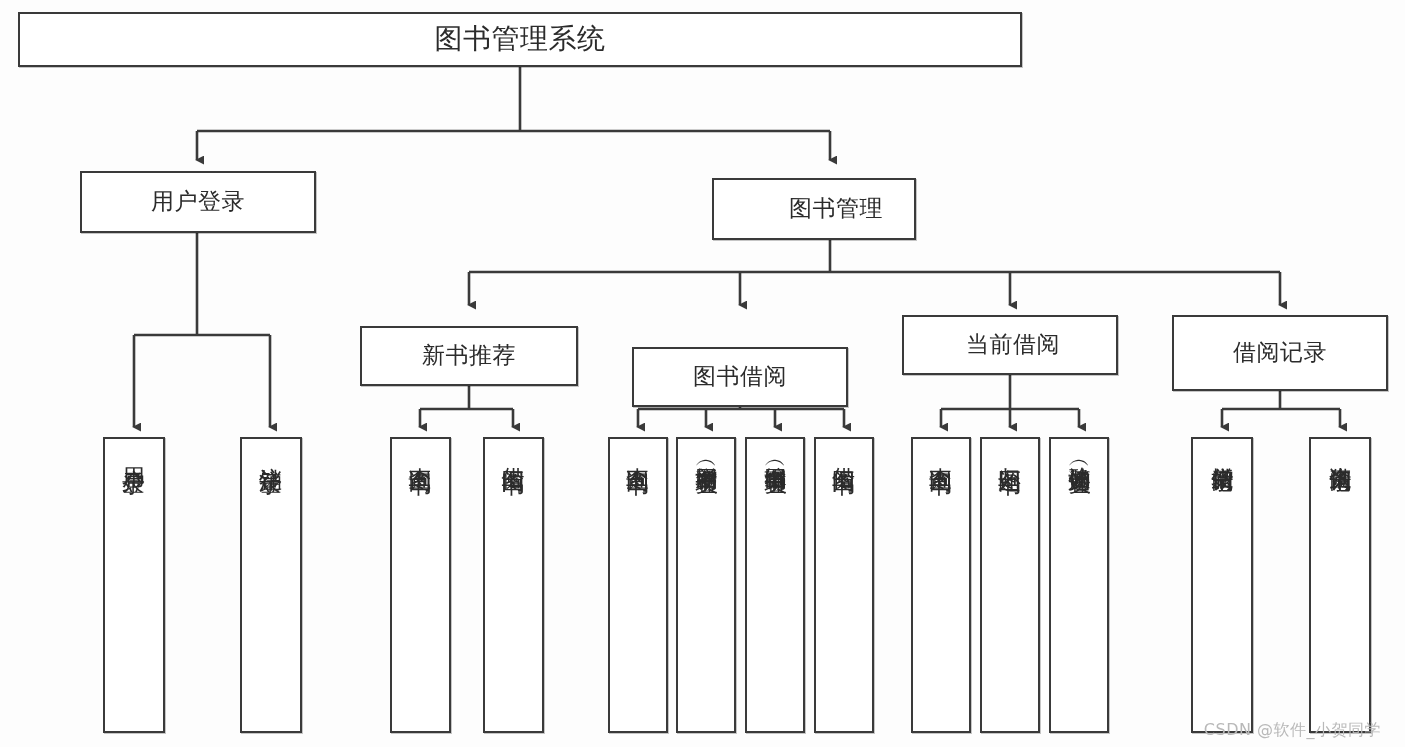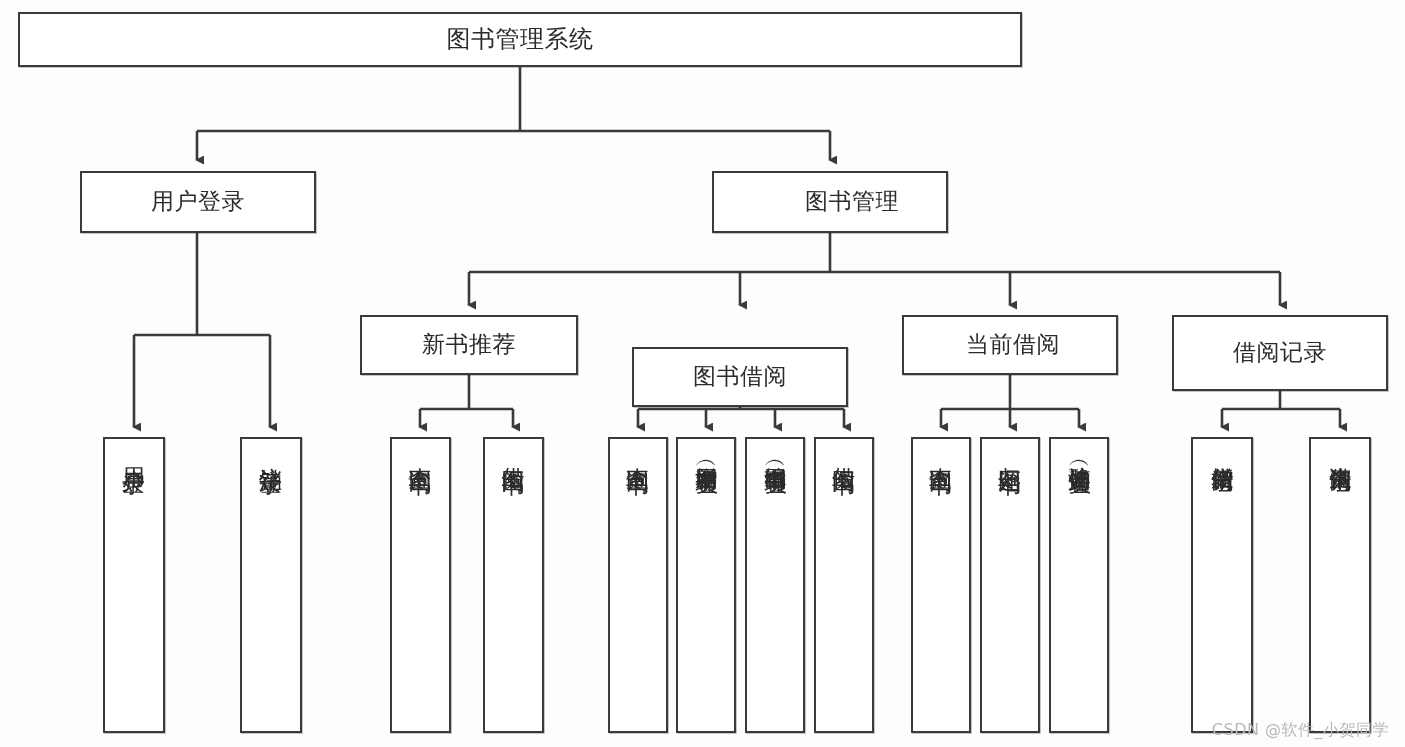--- a/index.html
+++ b/index.html
@@ -43,42 +43,42 @@
     display: block;
     text-align: center;
     letter-spacing: 0.5px;
     white-space: nowrap;
   }
   .node.horizontal .label {
     font-size: 23px;
     line-height: 1.1;
   }
   .node.root .label {
-    font-size: 24px;
+    font-size: 28px;
   }
   .node.vertical {
     align-items: flex-start;
     justify-content: center;
     padding-top: 10px;
   }
   .node.vertical .label {
     writing-mode: vertical-rl;
     text-orientation: upright;
     font-size: 23px;
     line-height: 1.22;
     letter-spacing: 2px;
     white-space: nowrap;
   }
   .node.vertical.tall .label {
     font-size: 22px;
     letter-spacing: 1px;
   }
   #watermark {
     position: absolute;
-    right: 16px;
+    right: 24px;
     bottom: 6px;
     font-size: 16px;
     color: #b9b9b9;
     letter-spacing: 0.5px;
     white-space: nowrap;
     font-family: "DejaVu Sans", "Liberation Sans", sans-serif;
   }
 </style>
 </head>
 <body>
@@ -136,25 +136,25 @@
   </svg>
 
   <div class="node horizontal root" style="left:18px; top:12px; width:1004px; height:55px;">
     <span class="label">图书管理系统</span>
   </div>
 
   <div class="node horizontal" style="left:80px; top:171px; width:236px; height:62px;">
     <span class="label">用户登录</span>
   </div>
 
-  <div class="node horizontal" style="left:712px; top:171px; width:236px; height:62px;padding-left:44px;">
+  <div class="node horizontal" style="left:712px; top:178px; width:204px; height:62px;padding-left:44px;">
     <span class="label">图书管理</span>
   </div>
 
-  <div class="node horizontal" style="left:360px; top:315px; width:218px; height:60px;">
+  <div class="node horizontal" style="left:360px; top:326px; width:218px; height:60px;">
     <span class="label">新书推荐</span>
   </div>
 
   <div class="node horizontal" style="left:632px; top:315px; width:216px; height:60px;margin-top:32px;">
     <span class="label">图书借阅</span>
   </div>
 
   <div class="node horizontal" style="left:902px; top:315px; width:216px; height:60px;padding-left:6px;">
     <span class="label">当前借阅</span>
   </div>

